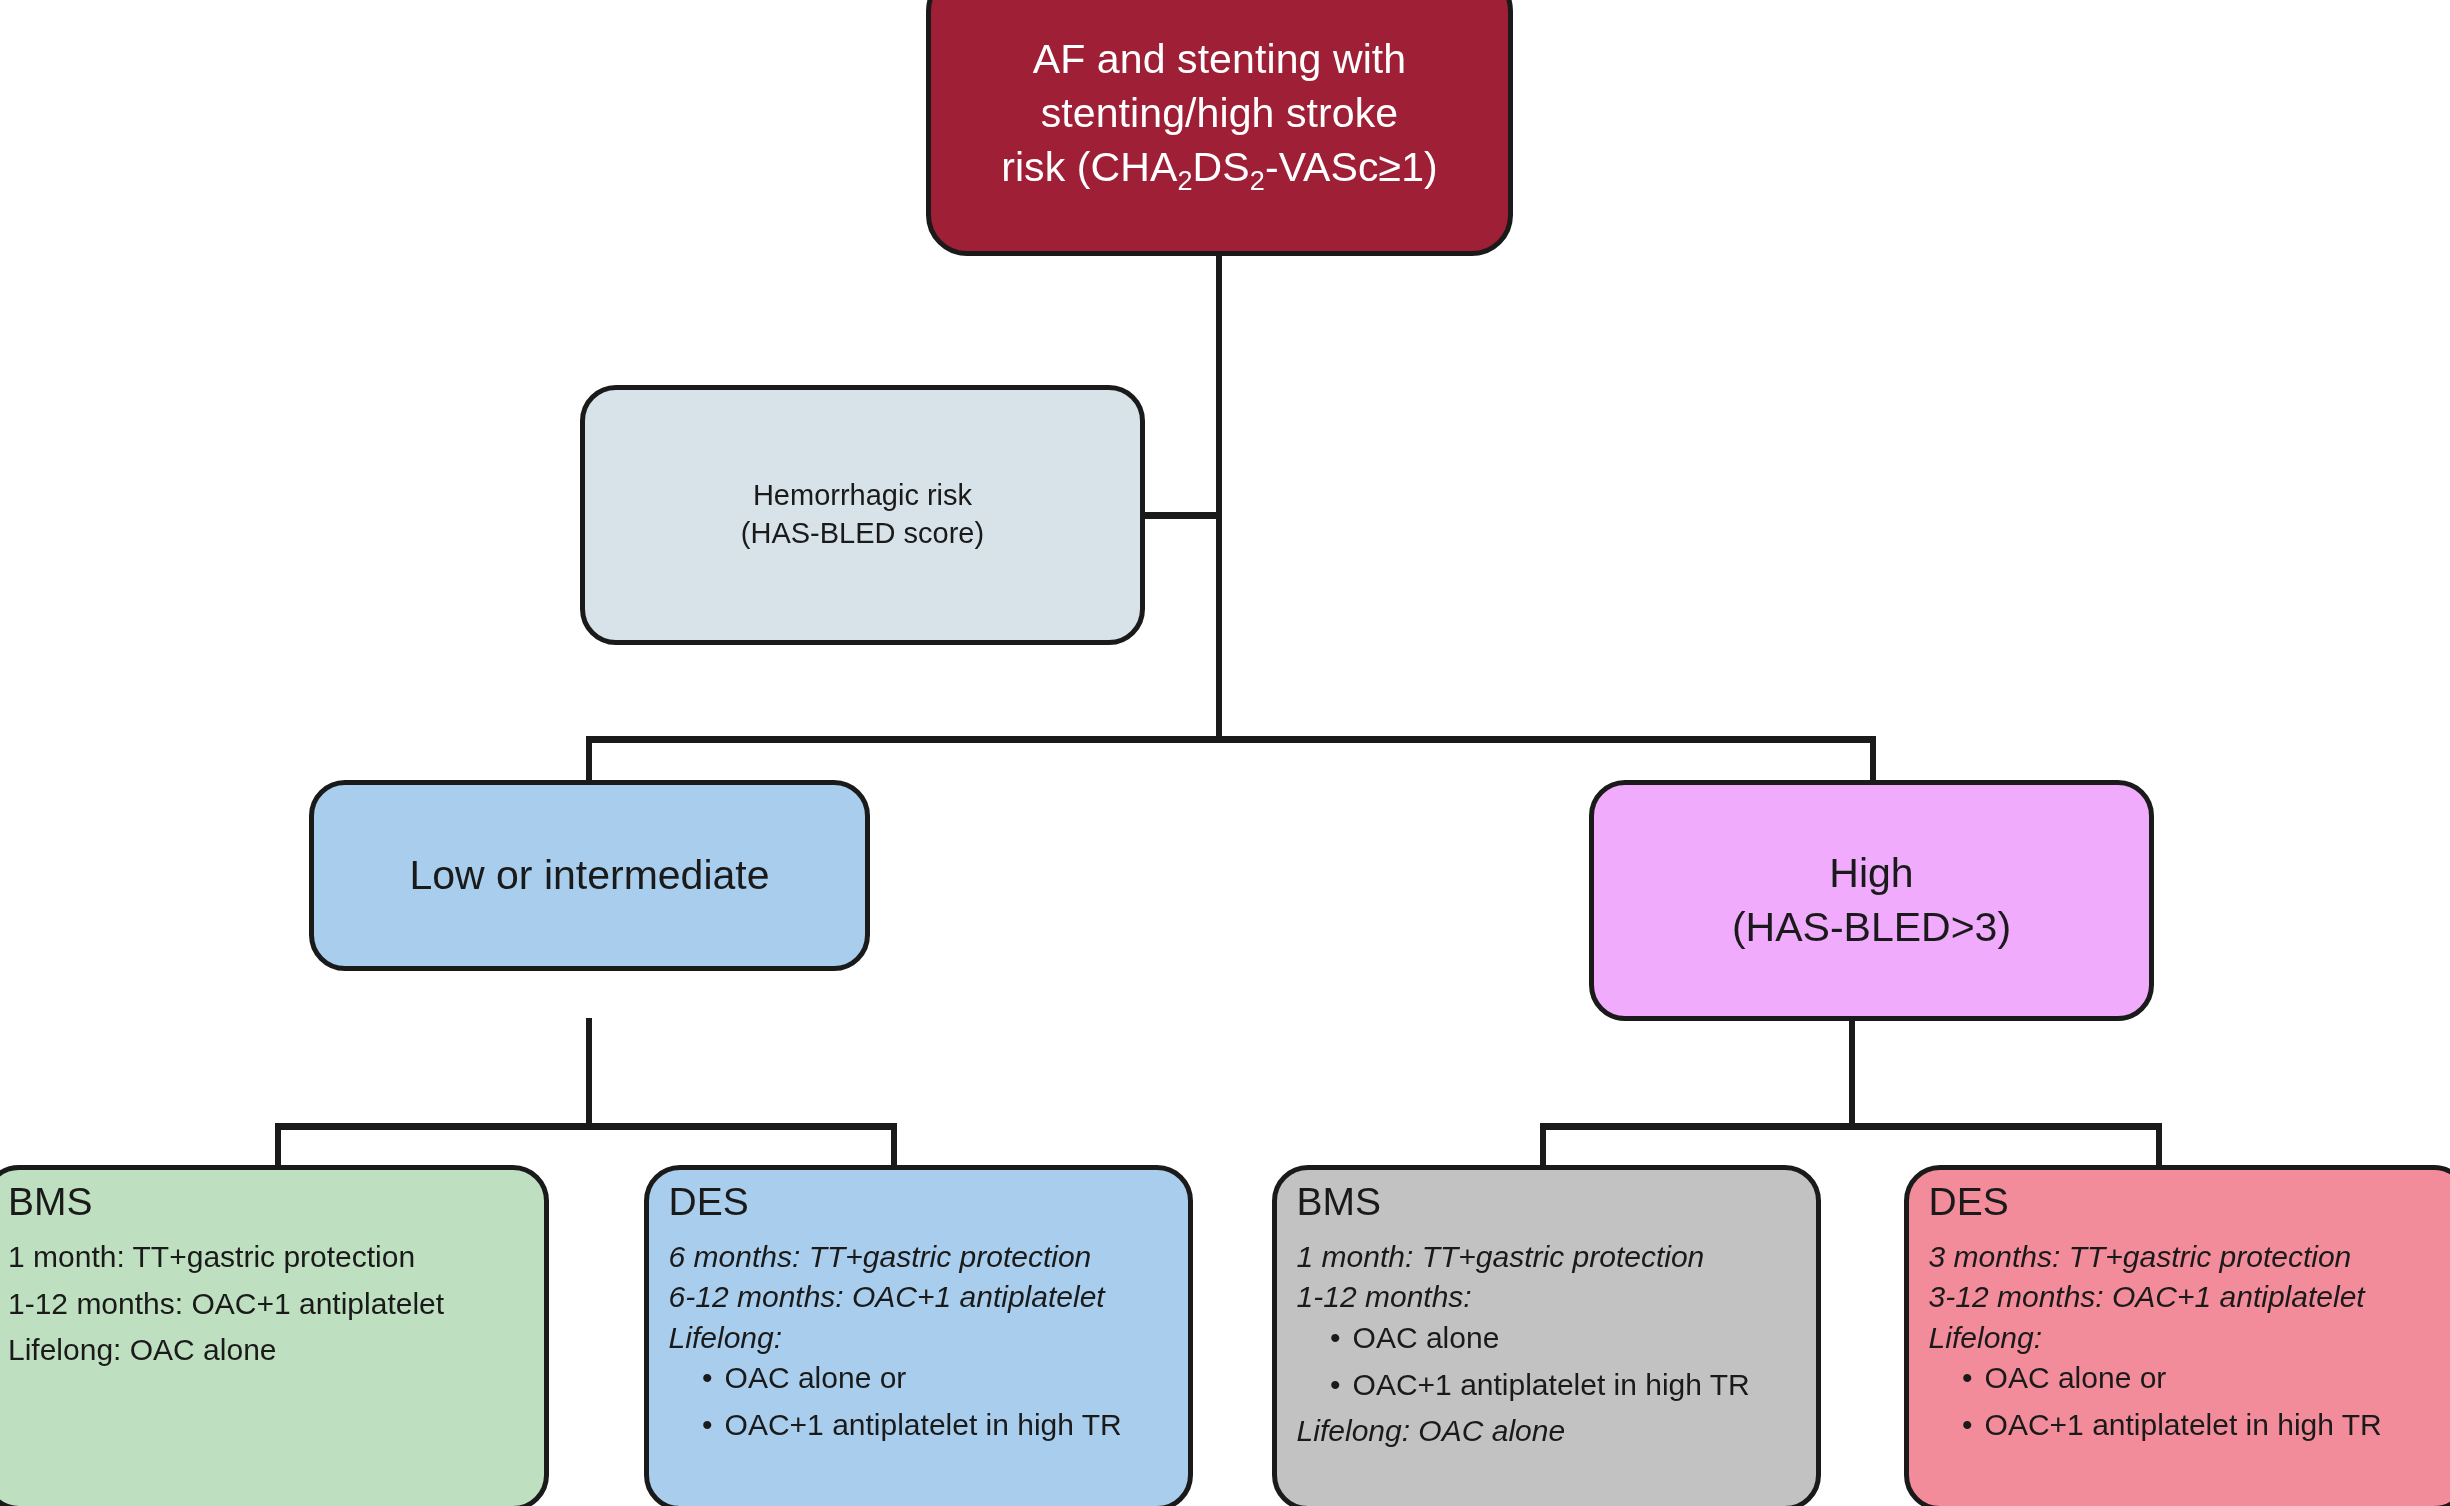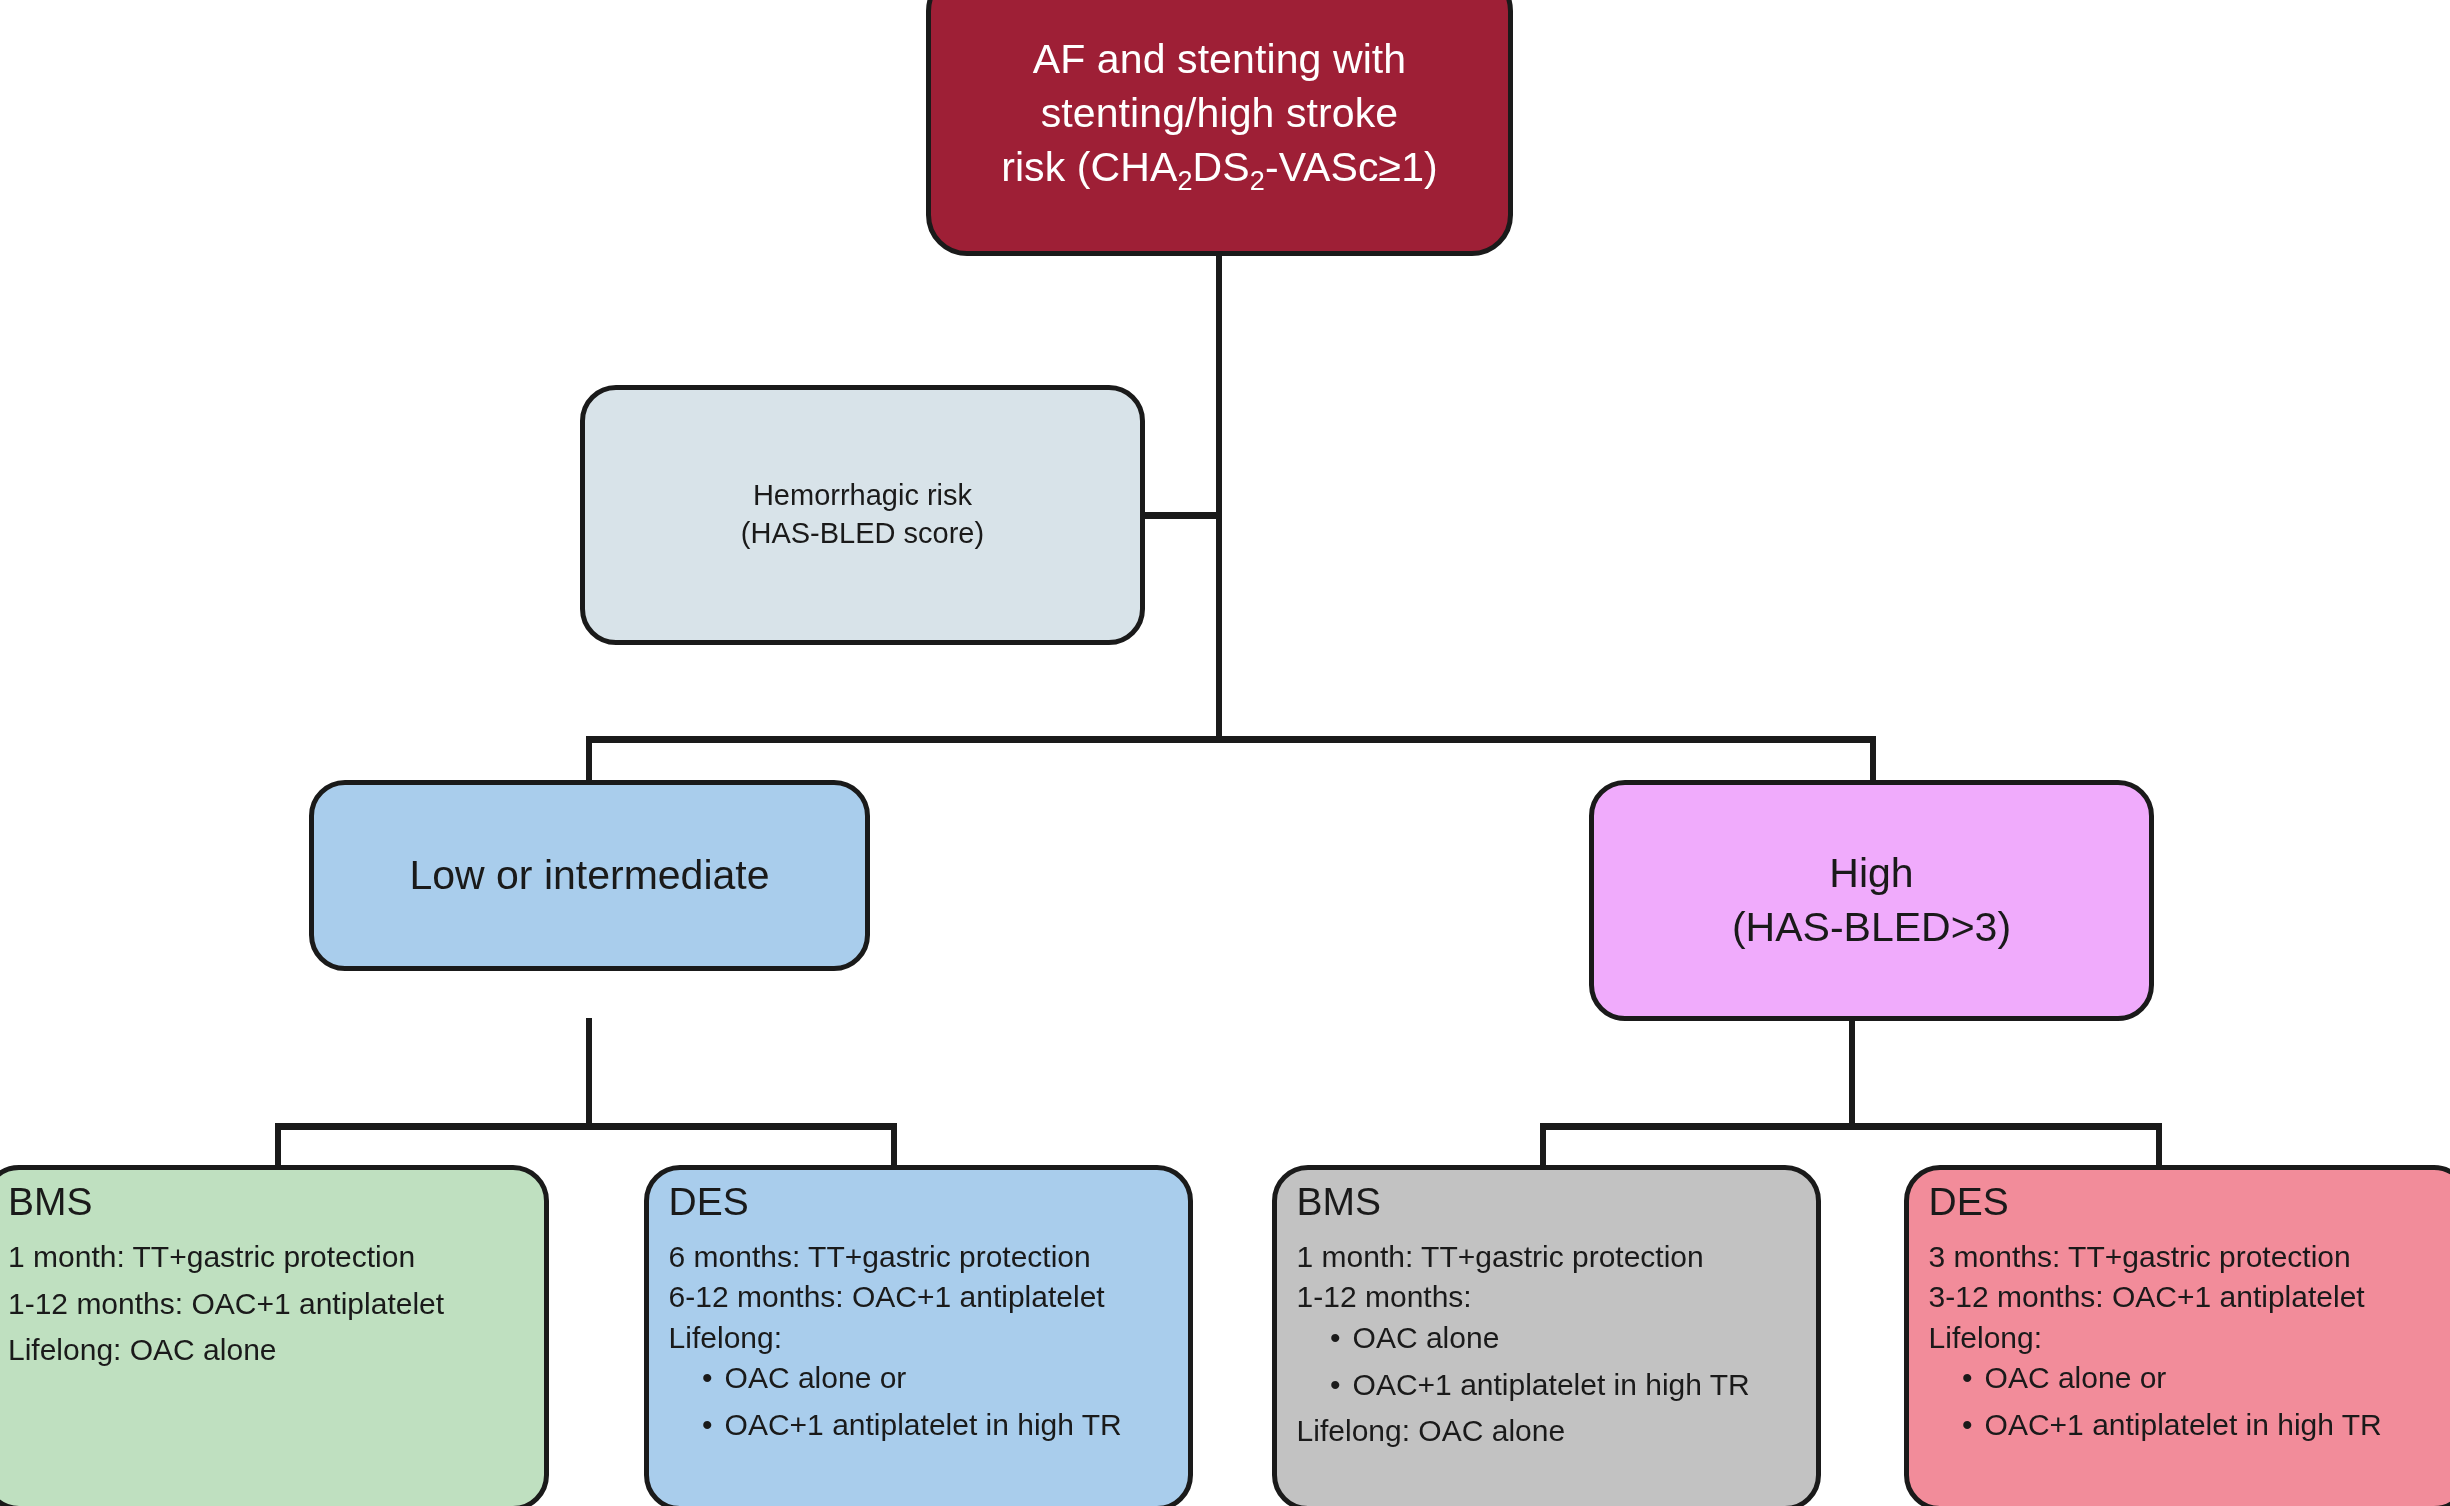--- a/index.html
+++ b/index.html
@@ -105,21 +105,21 @@
     font-size: 39px;
     line-height: 1.05;
     margin: 0 0 19px 0;
     display: block;
   }
   .leaf .row {
     display: block;
     margin: 0 0 16.6px 0;
     white-space: nowrap;
   }
-  .leaf .row.tight { margin-bottom: 10.5px; }
+  .leaf .row.tight { margin-bottom: 10.5px; font-style: italic; }
   .leaf .bullet {
     display: block;
     margin: 0 0 16.6px 0;
     padding-left: 59px;
     white-space: nowrap;
   }
   .leaf .bullet::before {
     content: "\2022";
     display: inline-block;
     width: 22.6px;

